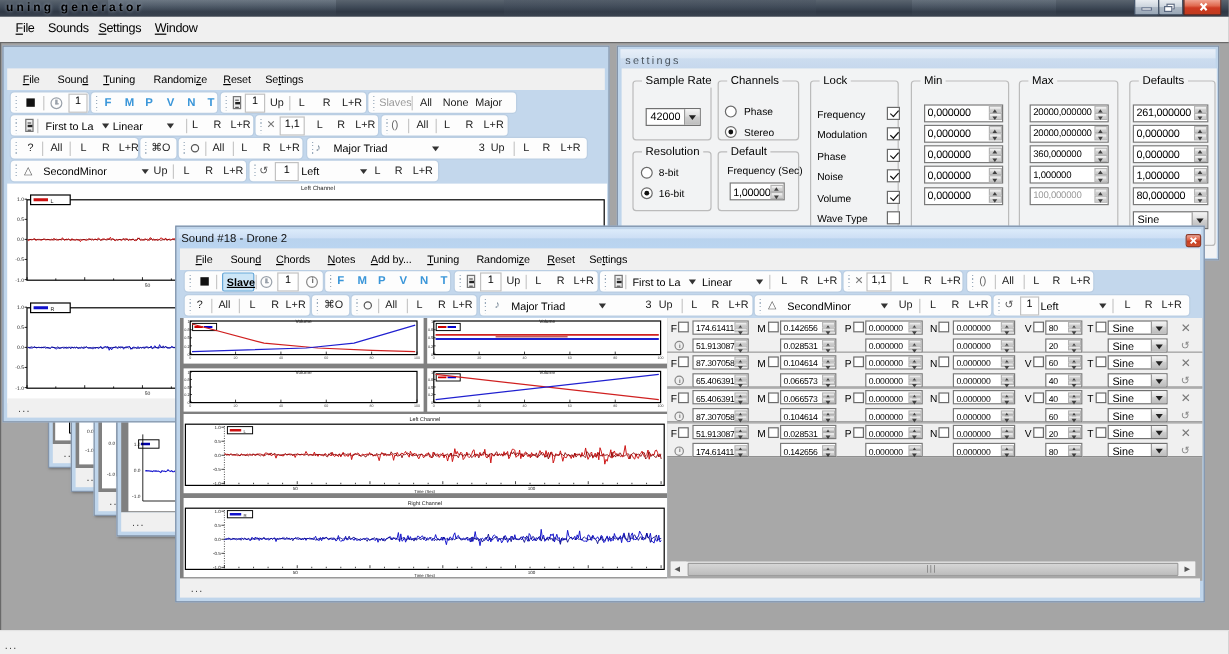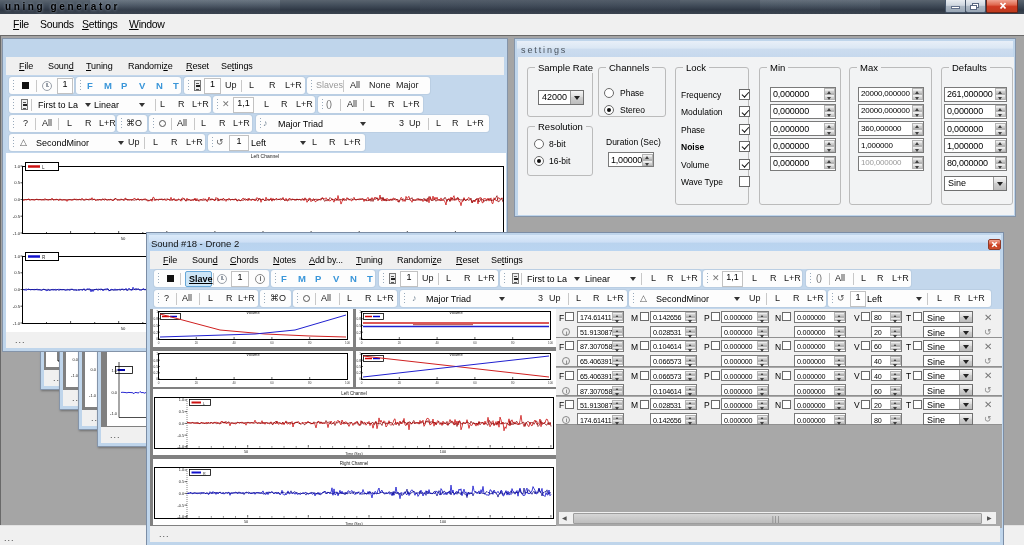--- a/index.html
+++ b/index.html
@@ -7,21 +7,21 @@
 u.acc { text-decoration:underline; }
 #titlebar { left:0; top:0; width:1024px; height:14px;
   background:linear-gradient(180deg,#5a646f 0%,#414c59 40%,#2f3845 70%,#3a434f 100%); }
 #titletext { left:5px; top:1px; letter-spacing:2.6px; font-size:10px; font-weight:bold; color:#000; text-shadow:0 0 3px rgba(200,212,228,.75); }
 #menubar { left:0; top:14px; width:1024px; height:21px; background:#f0f0f0; }
 #menubar span { position:absolute; top:4px; font-size:10.5px; letter-spacing:-0.3px; }
 #mdi { left:0; top:35px; width:1024px; height:490px; background:#a5a5a5; border-top:1px solid #696969; border-left:1px solid #696969; }
 #appstatus { left:0; top:525px; width:1024px; height:20px; background:#f0f0f0; border-top:1px solid #e3e3e3; }
 .win { position:absolute; background:#bfd5eb; border:1px solid #8494a9; z-index:2; }
 .win.casc { z-index:1; box-shadow:1px 1px 2px rgba(60,60,60,.5); }
-.win.top { z-index:3; border-color:#7b8da5;margin-top:44px; }
+.win.top { z-index:3; border-color:#7b8da5; }
 .wtitle { position:absolute; left:2px; right:2px; top:2px; height:16px;
   background:linear-gradient(180deg,#e8eff8 0%,#dbe7f4 45%,#ccdcEF 50%,#c6d8ed 100%); }
 .wtitle.active { background:linear-gradient(180deg,#dcebfa 0%,#cddff5 45%,#b9d3ee 50%,#bad5f1 100%); }
 .wtname { position:absolute; left:4px; top:4px; color:#4a545e; letter-spacing:1.9px; font-size:9px; }
 .wmenu { position:absolute; left:3px; right:3px; height:18px; background:#f0f0f0; }
 .wmenu span { position:absolute; top:4px; font-size:9px; letter-spacing:-0.1px; white-space:nowrap; }
 .wstatus { position:absolute; left:3px; right:3px; height:16px; background:#f0f0f0; color:#555; }
 .dots { position:absolute; left:9px; top:3px; font-size:9px; letter-spacing:1px; color:#444; }
 .tbar { position:absolute; }
 .strip { position:absolute; height:17px; background:#fdfdfd; border-radius:3px; box-shadow:0 0 0 1px rgba(160,180,200,.25); }
@@ -357,38 +357,41 @@
       <span class="slabel" style="left:102px;top:31px;">Phase</span>
 <div class="radio on" style="left:86px;top:48px;"></div>
       <span class="slabel" style="left:102px;top:48px;">Stereo</span>
 <div class="gbox" style="left:9px;top:69px;width:66px;height:50px;">
         <span class="glabel">Resolution</span>
       </div>
 <div class="radio" style="left:16px;top:82px;"></div>
       <span class="slabel" style="left:31px;top:82px;">8-bit</span>
 <div class="radio on" style="left:16px;top:99px;"></div>
       <span class="slabel" style="left:31px;top:99px;">16-bit</span>
-<span class="slabel" style="left:88px;top:80px;">Duration (Sec)</span>
+<div class="gbox" style="left:80px;top:69px;width:68px;height:50px;">
+        <span class="glabel">Default</span>
+      </div>
+<span class="slabel" style="left:88px;top:80px;">Frequency (Sec)</span>
 <div class="spin" style="left:90px;top:95px;width:46px;height:15px;font-size:9px;">
         <span class="stext">1,00000</span>
         <div class="sbtns">
           <div class="su"></div>
           <div class="sd"></div>
         </div>
       </div>
 <div class="gbox" style="left:157px;top:10px;width:74px;height:138px;">
         <span class="glabel">Lock</span>
       </div>
 <span class="slabel" style="left:163px;top:33px;">Frequency</span>
 <div class="chk on" style="left:221px;top:32.0px;"></div>
 <span class="slabel" style="left:163px;top:50px;">Modulation</span>
 <div class="chk on" style="left:221px;top:49.4px;"></div>
 <span class="slabel" style="left:163px;top:68px;">Phase</span>
 <div class="chk on" style="left:221px;top:66.8px;"></div>
-<span class="slabel" style="left:163px;top:85px;font-weight:bold;">Noise</span>
+<span class="slabel" style="left:163px;top:85px;">Noise</span>
 <div class="chk on" style="left:221px;top:84.19999999999999px;"></div>
 <span class="slabel" style="left:163px;top:103px;">Volume</span>
 <div class="chk on" style="left:221px;top:101.6px;"></div>
 <span class="slabel" style="left:163px;top:120px;">Wave Type</span>
 <div class="chk" style="left:221px;top:119.0px;"></div>
 <div class="gbox" style="left:241px;top:10px;width:82px;height:138px;">
         <span class="glabel">Min</span>
       </div>
 <div class="spin" style="left:252px;top:29.5px;width:66px;height:15px;font-size:9px;">
         <span class="stext">0,000000</span>

